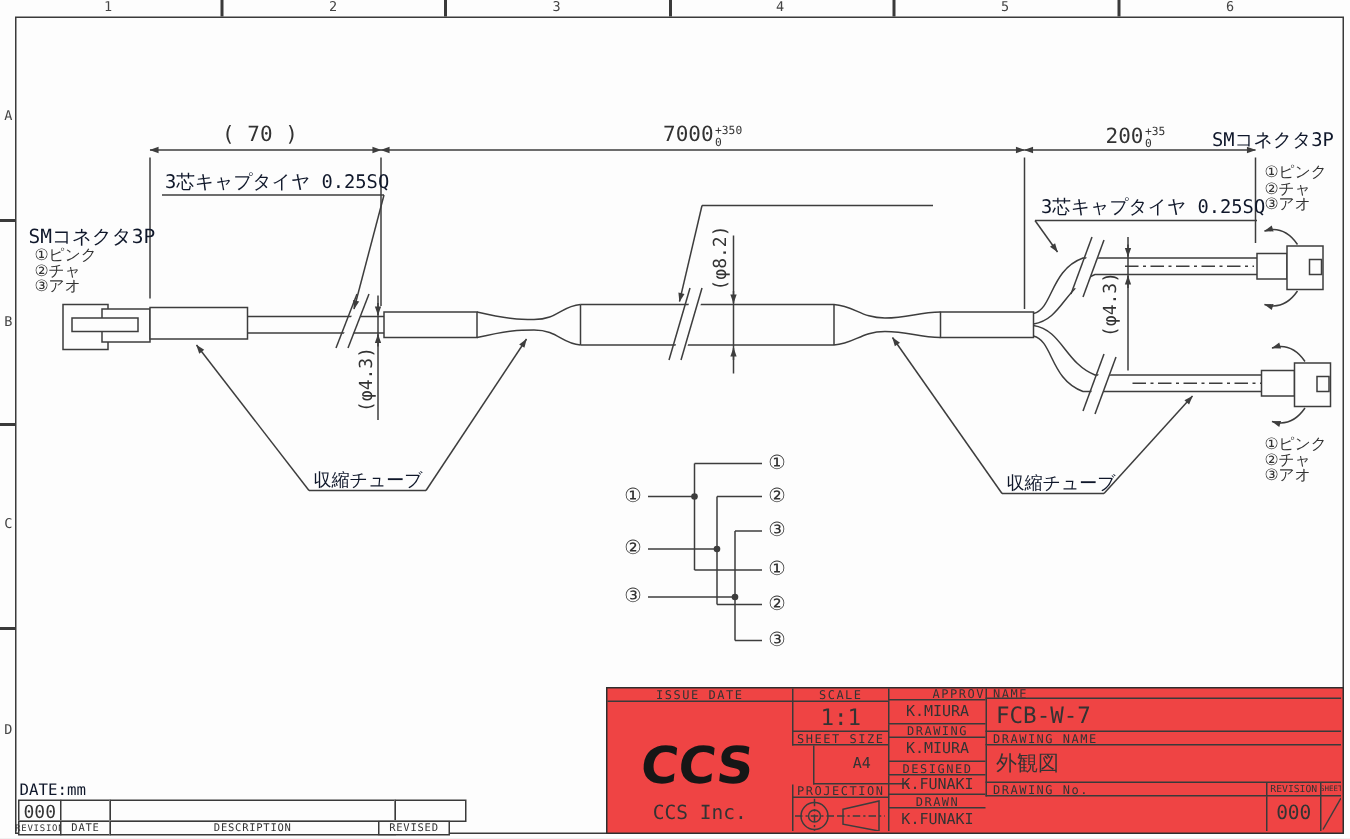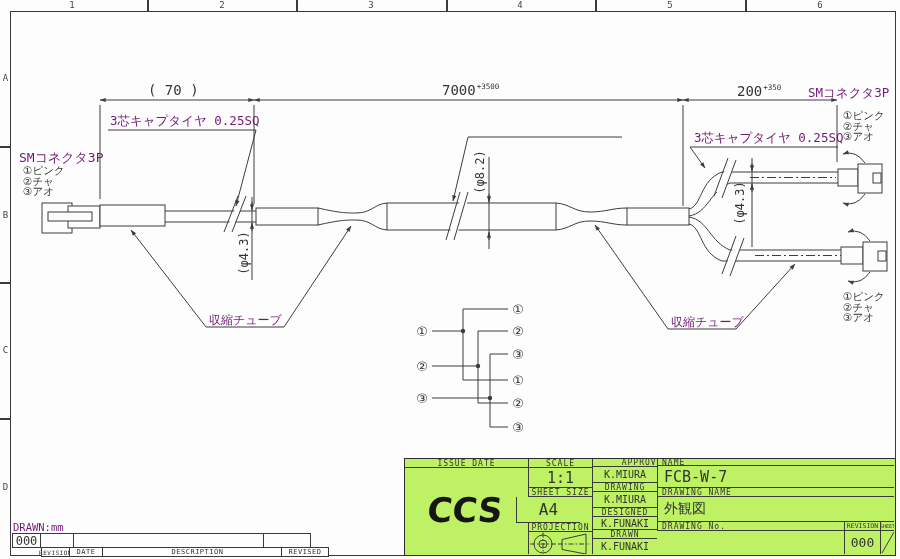--- a/index.html
+++ b/index.html
@@ -6,41 +6,41 @@
   #sheet{position:relative;width:900px;height:559px;background:#fdfdfd;overflow:hidden;
          font-family:"DejaVu Sans Mono","DejaVu Sans",sans-serif;color:#333;}
   .abs{position:absolute;}
   #frame{position:absolute;left:10px;top:11px;width:886px;height:545px;
          border:1.5px solid #3a3a3a;box-sizing:border-box;}
   .gridnum{position:absolute;top:0px;width:20px;text-align:center;font-size:9px;color:#444;}
   .gridletter{position:absolute;left:1px;width:9px;text-align:center;font-size:9px;color:#444;}
   .tickv{position:absolute;top:0;width:1.5px;height:11px;background:#3a3a3a;}
   .tickh{position:absolute;left:0;width:10px;height:1.5px;background:#3a3a3a;}
   svg{position:absolute;left:0;top:0;}
-  .lbl{position:absolute;font-size:12.5px;white-space:nowrap;color:#701a75;}
+  .lbl{position:absolute;font-size:12.5px;white-space:nowrap;color:#0f172a;}
   .small{font-size:10.5px;line-height:10.5px;}
   .vlabel{position:absolute;transform:translate(-50%,-50%) rotate(-90deg);
           font-size:12px;white-space:nowrap;color:#333;}
   .dim{position:absolute;display:flex;align-items:flex-start;font-size:14px;color:#333;white-space:nowrap;}
-  .tolstack{display:flex;flex-direction:row;font-size:7.5px;line-height:7.5px;margin-left:1px;margin-top:1px;}
+  .tolstack{display:flex;flex-direction:column;font-size:7.5px;line-height:7.5px;margin-left:1px;margin-top:1px;}
   .pin{position:absolute;transform:translate(-50%,-50%);font-size:13px;color:#333;}
   
   #tb{position:absolute;left:404px;top:458px;width:492px;height:98px;
-      border:1.5px solid #2e2e2e;box-sizing:border-box;background:#bef264;}
+      border:1.5px solid #2e2e2e;box-sizing:border-box;background:#ef4444;}
   .tbc{position:absolute;box-sizing:border-box;display:flex;align-items:center;overflow:hidden;}
   .hd{font-size:8px;letter-spacing:1px;color:#333;justify-content:center;}
   .hdl{font-size:8px;letter-spacing:1px;color:#333;justify-content:flex-start;padding-left:4px;}
   .ctr{justify-content:center;}
   .bl{border-left:1px solid #3a3a3a;}
   .bb{border-bottom:1px solid #3a3a3a;}
   
   #rt{position:absolute;left:12px;top:533px;width:298px;height:23px;}
   .rtc{position:absolute;border:1px solid #3a3a3a;box-sizing:border-box;
        display:flex;align-items:center;justify-content:center;background:#fdfdfd;}
-  .rthd{font-size:7px;letter-spacing:0.5px;margin-left:29px;}
+  .rthd{font-size:7px;letter-spacing:0.5px;}
 </style>
 </head>
 <body>
 
 <div id="sheet">
 
   <div class="gridnum" style="left:62px;">1</div>
   <div class="gridnum" style="left:212px;">2</div>
   <div class="gridnum" style="left:361px;">3</div>
   <div class="gridnum" style="left:510px;">4</div>
@@ -239,25 +239,26 @@
   <span class="pin" style="left:518px;top:380px;">①</span>
   <span class="pin" style="left:518px;top:403px;">②</span>
   <span class="pin" style="left:518px;top:427px;">③</span>
 
   <div id="tb">
 
     <div class="tbc hd bb" style="left:0;top:0;width:123px;height:9px;">ISSUE DATE</div>
     <svg class="abs" style="left:14px;top:32px;" width="96" height="40" viewBox="0 0 96 40">
       <text x="48" y="31" text-anchor="middle" font-size="34" font-weight="bold" font-family="DejaVu Sans, sans-serif" fill="#161616" transform="skewX(-6)">CCS</text>
     </svg>
+    <div class="tbc ctr" style="left:0;top:72px;width:123px;height:22px;font-size:13px;">CCS Inc.</div>
 
     <div class="tbc hd bl bb" style="left:123px;top:0;width:64px;height:9px;">SCALE</div>
     <div class="tbc ctr bl bb" style="left:123px;top:9px;width:64px;height:20px;font-size:15px;">1:1</div>
     <div class="tbc hd bl bb" style="left:123px;top:29px;width:64px;height:9px;">SHEET SIZE</div>
-    <div class="tbc ctr bl bb" style="left:111px;top:38px;width:64px;height:26px;font-size:16px;">A4</div>
+    <div class="tbc ctr bl bb" style="left:137px;top:38px;width:64px;height:26px;font-size:10px;">A4</div>
     <div class="tbc hd bl bb" style="left:123px;top:64px;width:64px;height:9px;">PROJECTION</div>
     <div class="tbc ctr bl" style="left:123px;top:73px;width:64px;height:22px;">
       <svg width="62" height="24" viewBox="0 0 62 24" fill="none" stroke="#3d3d3d" stroke-width="1">
         <circle cx="14" cy="12" r="9"></circle>
         <circle cx="14" cy="12" r="4"></circle>
         <line x1="1" y1="12" x2="27" y2="12" stroke-dasharray="5 2 1.5 2"></line>
         <line x1="14" y1="0.5" x2="14" y2="23.5" stroke-dasharray="5 2 1.5 2"></line>
         <polygon points="33,7.5 57,2 57,22 33,17.5"></polygon>
         <line x1="29" y1="12" x2="61" y2="12" stroke-dasharray="5 2 1.5 2"></line>
       </svg>
@@ -280,21 +281,21 @@
     <div class="tbc hd bl bb" style="left:439px;top:63px;width:36px;height:9px;font-size:6.5px;letter-spacing:0;">REVISION</div>
     <div class="tbc ctr bl" style="left:439px;top:72px;width:36px;height:23px;font-size:13px;">000</div>
     <div class="tbc hd bl bb" style="left:475px;top:63px;width:14px;height:9px;font-size:5px;letter-spacing:0;">SHEET</div>
     <div class="tbc bl" style="left:475px;top:72px;width:14px;height:23px;">
       <svg width="14" height="23" viewBox="0 0 14 23">
           <line x1="1" y1="22" x2="13" y2="1" stroke="#3d3d3d" stroke-width="1"></line>
         </svg>
     </div>
   </div>
 
-  <div class="lbl" style="left:13px;top:521px;font-size:10.5px;">DRAWN:mm</div>
+  <div class="lbl" style="left:13px;top:521px;font-size:10.5px;">DATE:mm</div>
   <div id="rt">
     <div class="rtc" style="left:0;top:0;width:29px;height:15px;font-size:12px;">000</div>
     <div class="rtc" style="left:28px;top:0;width:34px;height:15px;"></div>
     <div class="rtc" style="left:61px;top:0;width:191px;height:15px;"></div>
     <div class="rtc" style="left:251px;top:0;width:48px;height:15px;"></div>
     <div class="rtc rthd" style="left:0;top:14px;width:29px;height:10px;font-size:6px;">REVISION</div>
     <div class="rtc rthd" style="left:28px;top:14px;width:34px;height:10px;">DATE</div>
     <div class="rtc rthd" style="left:61px;top:14px;width:191px;height:10px;">DESCRIPTION</div>
     <div class="rtc rthd" style="left:240px;top:14px;width:48px;height:10px;">REVISED</div>
   </div>

